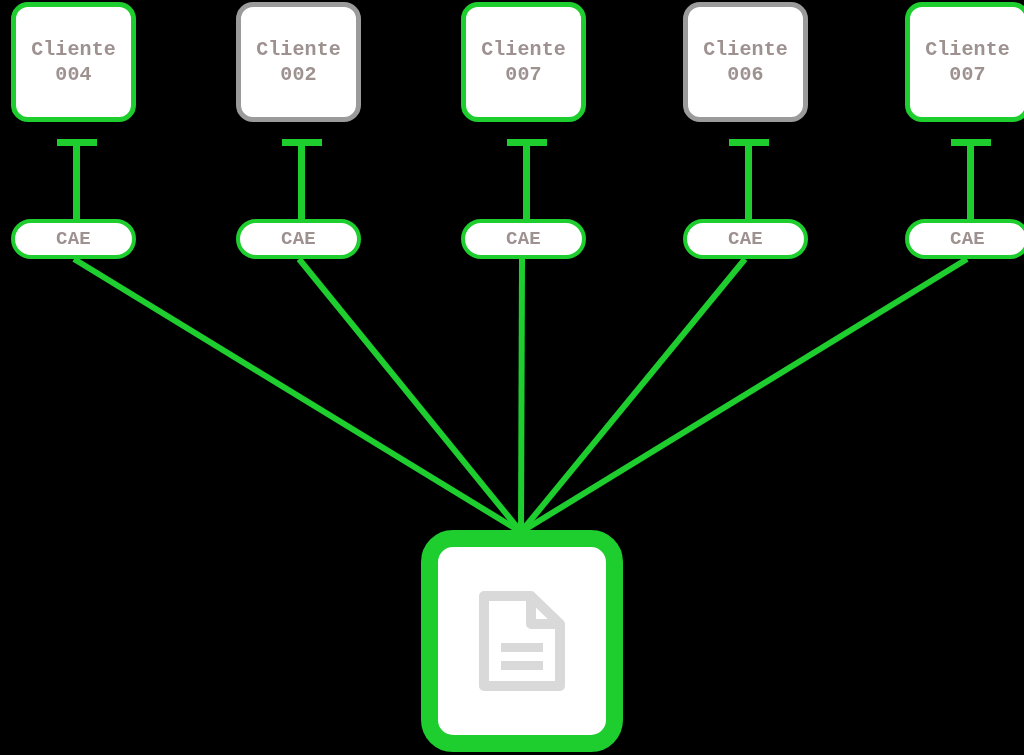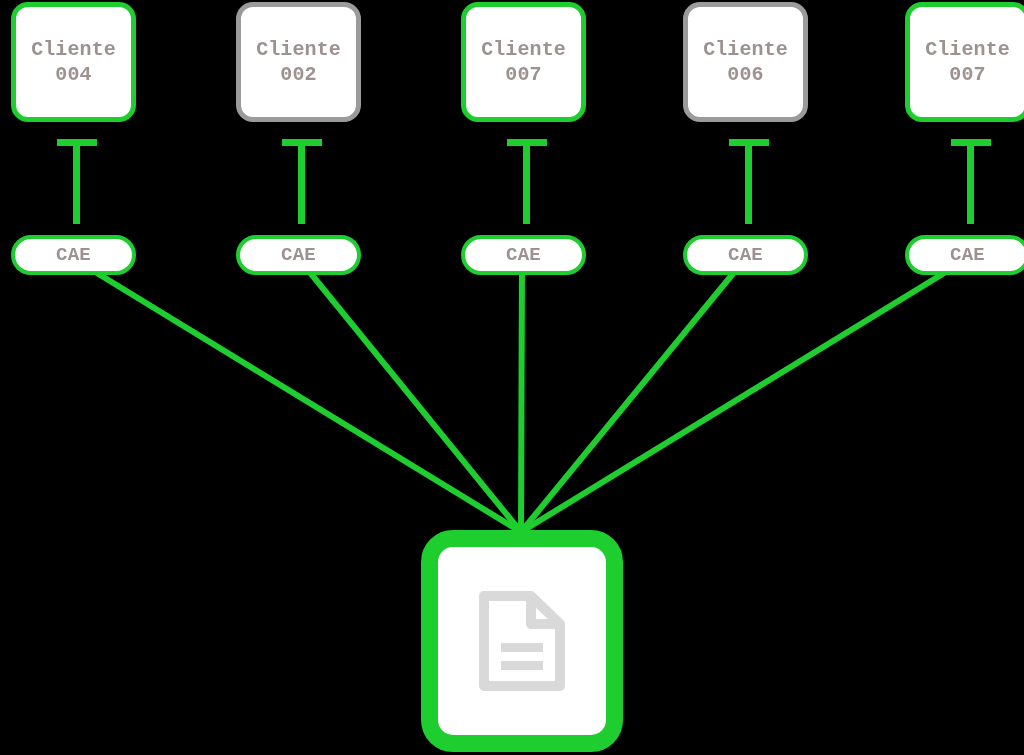--- a/index.html
+++ b/index.html
@@ -37,21 +37,20 @@
   
   .cae-node{
     position:absolute;
     width:125px;height:40px;
     background:#ffffff;
     border:4px solid #1ECD2E;
     border-radius:21px;
     box-sizing:border-box;
     display:flex;align-items:center;justify-content:center;
     z-index:3;
-    margin-top:16px;
   }
   .cae-label{
     color:#9e9291;
     font-size:19px;
     font-weight:bold;
     letter-spacing:.3px;
   }
 
   
   .tconn{position:absolute;z-index:2;}

